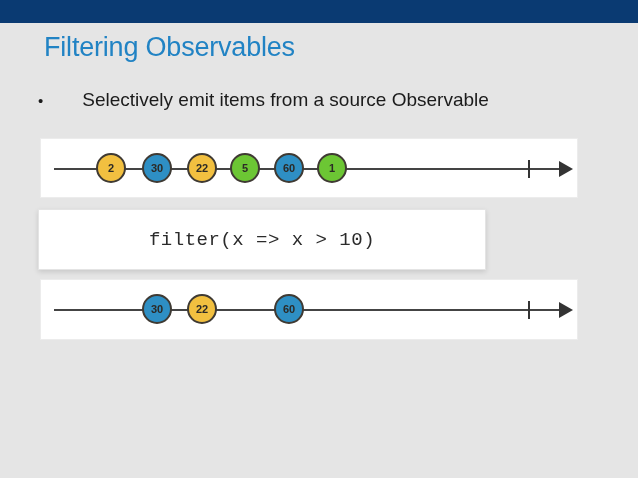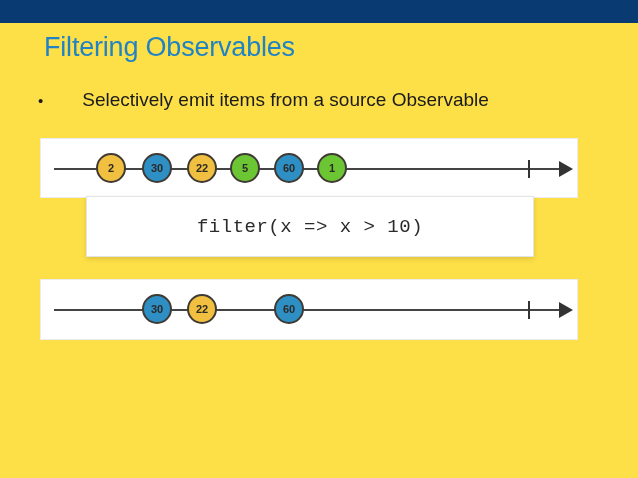--- a/index.html
+++ b/index.html
@@ -12,21 +12,21 @@
     background: #ffffff;
     font-family: "Liberation Sans", sans-serif;
     overflow: hidden;
     position: relative;
   }
 
   
   .slide {
     position: absolute;
     inset: 0;
-    background: #fde047;
+    background: #e5e5e5;
     padding-left: 12px;
   }
   .header-bar {
     position: absolute;
     left: 0;
     top: 0;
     width: 638px;
     height: 23px;
     background: #0a3a72;
   }
@@ -80,26 +80,25 @@
     box-sizing: border-box;
   }
   .card-stream-top {
     left: 0;
     top: 0;
     width: 538px;
     height: 60px;
   }
   .card-operator {
     left: -2px;
-    top: 58px;
+    top: 71px;
     width: 448px;
     height: 61px;
     border: 1px solid #e4e4e4;
     box-shadow: 0 2px 5px rgba(0,0,0,0.13);
-    margin-left: 48px;
   }
   .card-stream-bottom {
     left: 0;
     top: 141px;
     width: 538px;
     height: 61px;
   }
 
   .operator-label {
     position: absolute;

